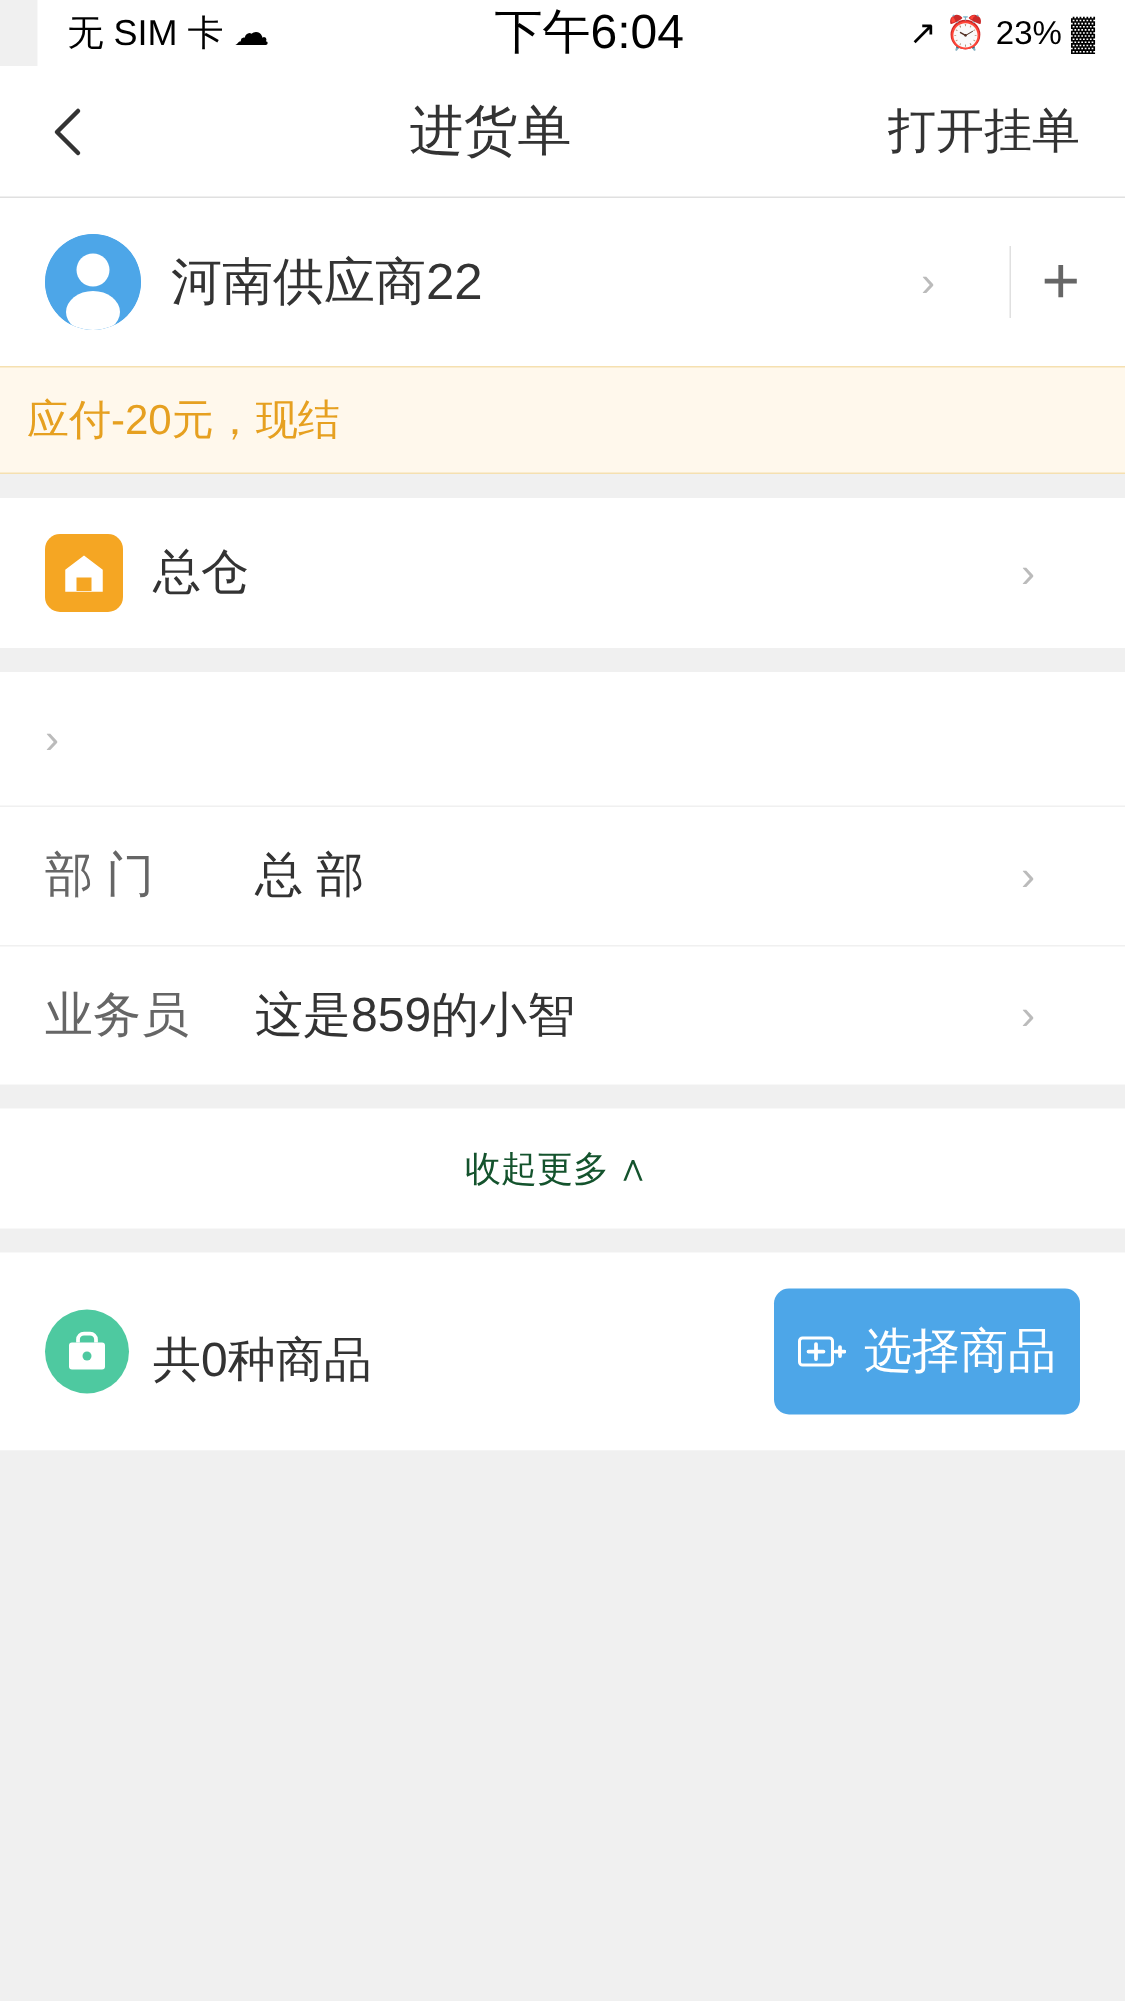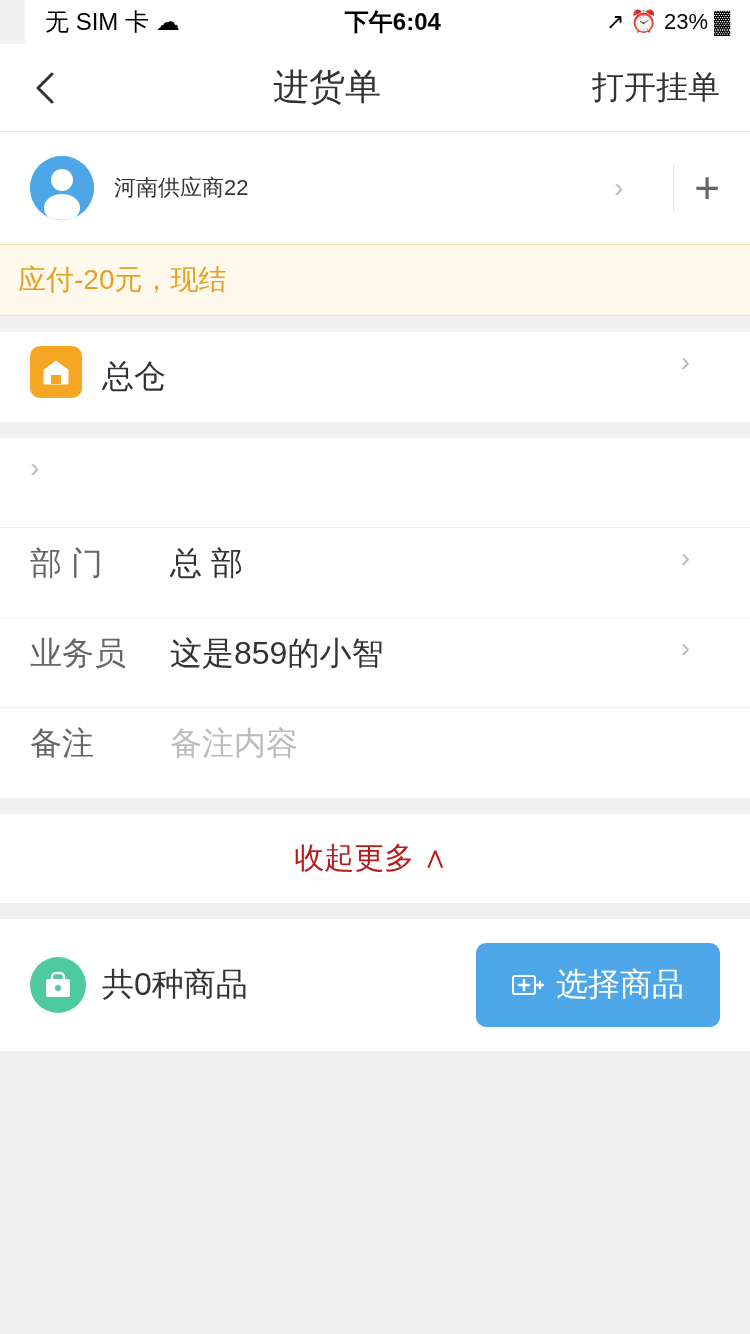--- a/index.html
+++ b/index.html
@@ -18,21 +18,21 @@
       background: #fff;
       display: flex;
       align-items: center;
       justify-content: space-between;
       padding: 0 20px;
       font-size: 24px;
       color: #000;
       margin-left: 25px;
     }
     .status-left { display: flex; align-items: center; gap: 8px; }
-    .status-center { font-size: 24px; font-weight: 700; }
+    .status-center { font-size: 32px; font-weight: 400; }
     .status-right { display: flex; align-items: center; gap: 6px; font-size: 22px; }
 
     
     .nav-bar {
       height: 88px;
       background: #fff;
       display: flex;
       align-items: center;
       justify-content: space-between;
       padding: 0 30px;
@@ -82,21 +82,21 @@
       background: #4da6e8;
       display: flex;
       align-items: center;
       justify-content: center;
       margin-right: 20px;
       flex-shrink: 0;
       overflow: hidden;
     }
     .supplier-name {
       flex: 1;
-      font-size: 22px;
+      font-size: 34px;
       color: #333;
     }
     .chevron {
       color: #bbb;
       font-size: 28px;
       margin-right: 30px;
     }
     .plus-btn {
       font-size: 44px;
       color: #666;
@@ -121,21 +121,22 @@
     }
 
     
     .form-section {
       background: #fff;
       margin-bottom: 16px;
     }
 
     .form-row {
       display: flex;
-      padding: 14px 30px;
+      align-items: center;
+      padding: 24px 30px;
       border-bottom: 1px solid #f0f0f0;
       min-height: 90px;
     }
     .form-row:last-child {
       border-bottom: none;
     }
 
     .warehouse-icon {
       width: 52px;
       height: 52px;
@@ -174,57 +175,58 @@
     .collapse-row {
       background: #fff;
       display: flex;
       align-items: center;
       justify-content: center;
       padding: 24px;
       margin-bottom: 16px;
       cursor: pointer;
     }
     .collapse-text {
-      font-size: 30px;
-      color: #b91c1c;
+      font-size: 24px;
+      color: #14532d;
       margin-right: 8px;
+      font-family: Liberation Serif, serif;
     }
 
     
     .product-section {
       background: #fff;
       padding: 24px 30px;
       display: flex;
       align-items: center;
       justify-content: space-between;
     }
     .product-count-wrap {
       display: flex;
-      align-items: center;
+      align-items: flex-end;
       gap: 16px;
     }
     .product-icon-wrap {
       width: 56px;
       height: 56px;
       border-radius: 50%;
       background: #4ec9a0;
       display: flex;
       align-items: center;
       justify-content: center;
     }
     .product-count-text {
       font-size: 32px;
       color: #333;
     }
     .select-btn {
       background: #4da6e8;
       color: #fff;
       border: none;
       border-radius: 10px;
-      padding: 20px 36px;
+      padding: 20px 16px;
       font-size: 32px;
       display: flex;
       align-items: center;
       gap: 12px;
       cursor: pointer;
     }
 
     
     .gray-fill {
       background: #f0f0f0;
@@ -305,24 +307,20 @@
       <span class="form-value">总 部</span>
       <span class="chevron">›</span>
     </div>
 
     <div class="form-row">
       <span class="form-label">业务员</span>
       <span class="form-value">这是859的小智</span>
       <span class="chevron">›</span>
     </div>
 
-    <div class="form-row">
-      <span class="form-label">备注</span>
-      <span class="form-value placeholder">备注内容</span>
-    </div>
 
   </div>
 
   <div class="collapse-row">
     <span class="collapse-text">收起更多 ∧</span>
   </div>
 
   <div class="product-section">
     <div class="product-count-wrap">
       <div class="product-icon-wrap">

